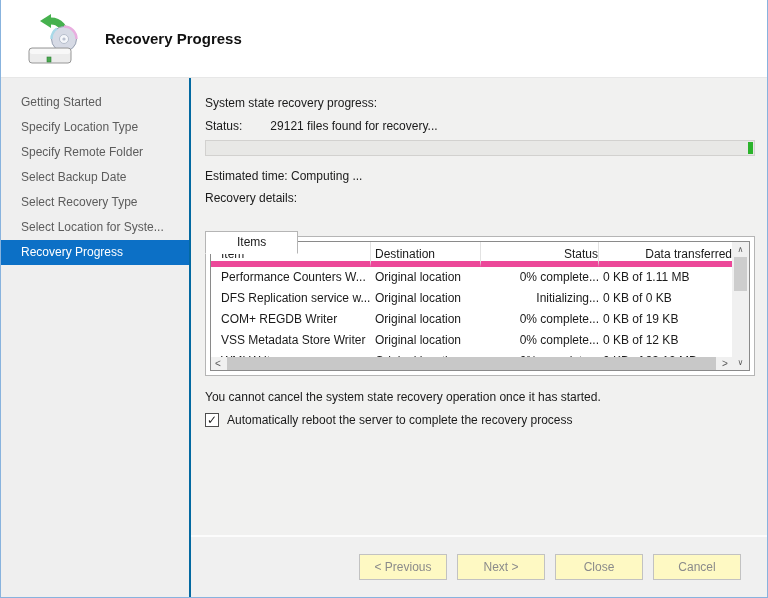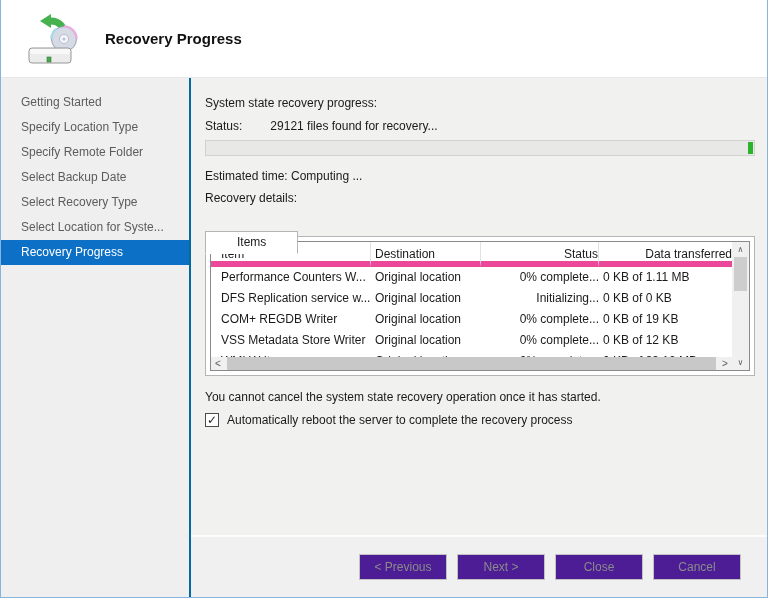--- a/index.html
+++ b/index.html
@@ -94,21 +94,21 @@
     display:flex; align-items:center; justify-content:center;
     font-size:12px; color:#1c1c1c; line-height:13px; flex:0 0 auto;
   }
   .checkbox-label { margin-left:8px; }
   
   .footer {
     height:62px; flex:0 0 auto; border-top:2px solid #fcfcfc; background:#f0f0f0;
     display:flex; align-items:center; justify-content:flex-end; padding-right:26px;
   }
   .btn {
-    width:88px; height:26px; margin-left:10px; background:#4c1d95; border:1px solid #c2c2c2;
+    width:88px; height:26px; margin-left:10px; background:#fef9c3; border:1px solid #c2c2c2;
     color:#8b8b8b; font-size:12px; font-family:inherit; text-align:center; line-height:24px;
   }
 </style>
 </head>
 <body>
 
 <div class="window">
 
 
   <div class="header">

